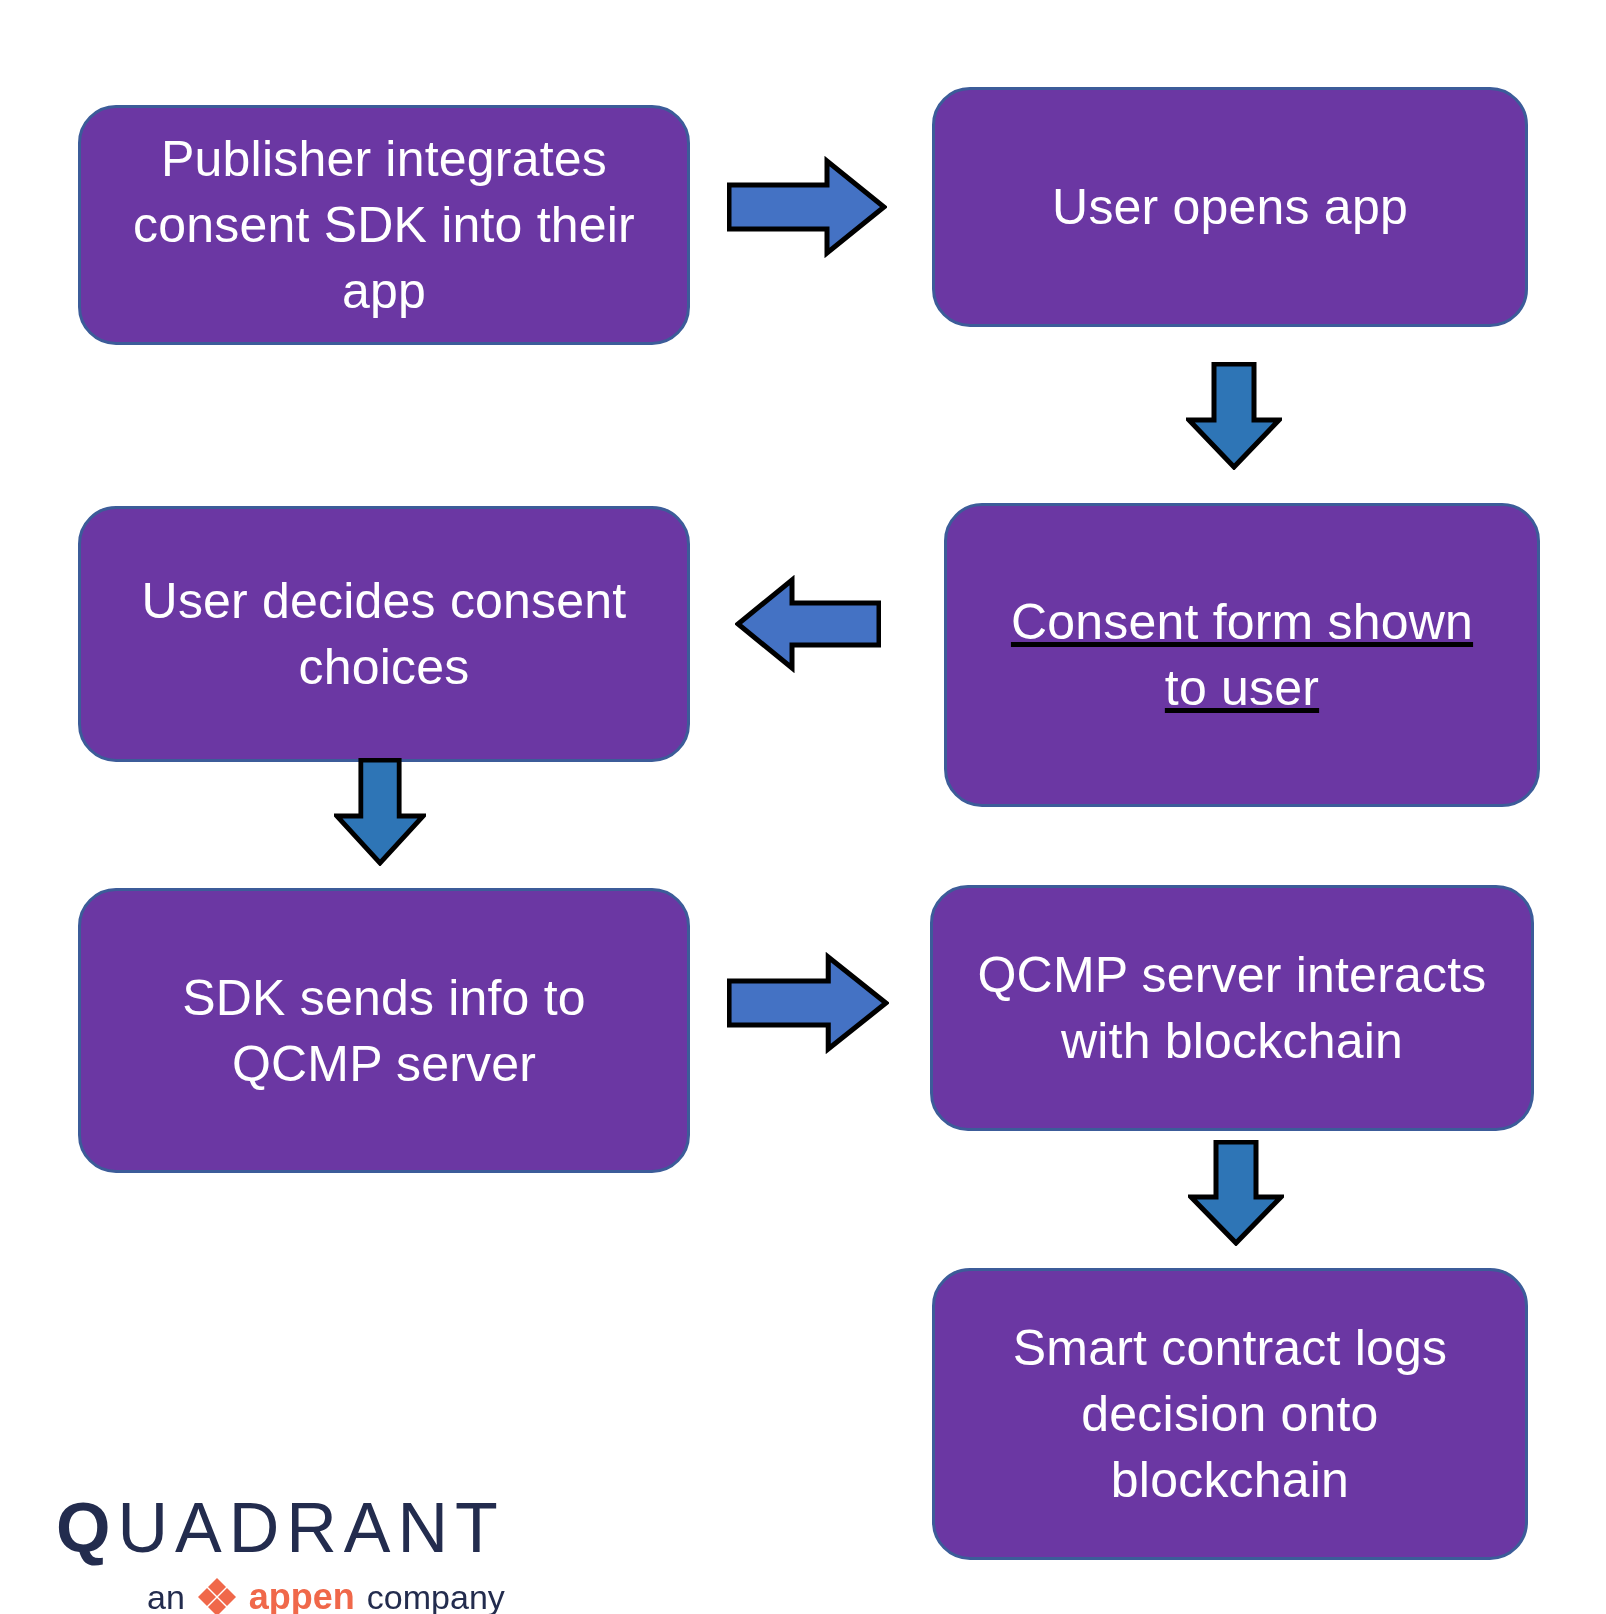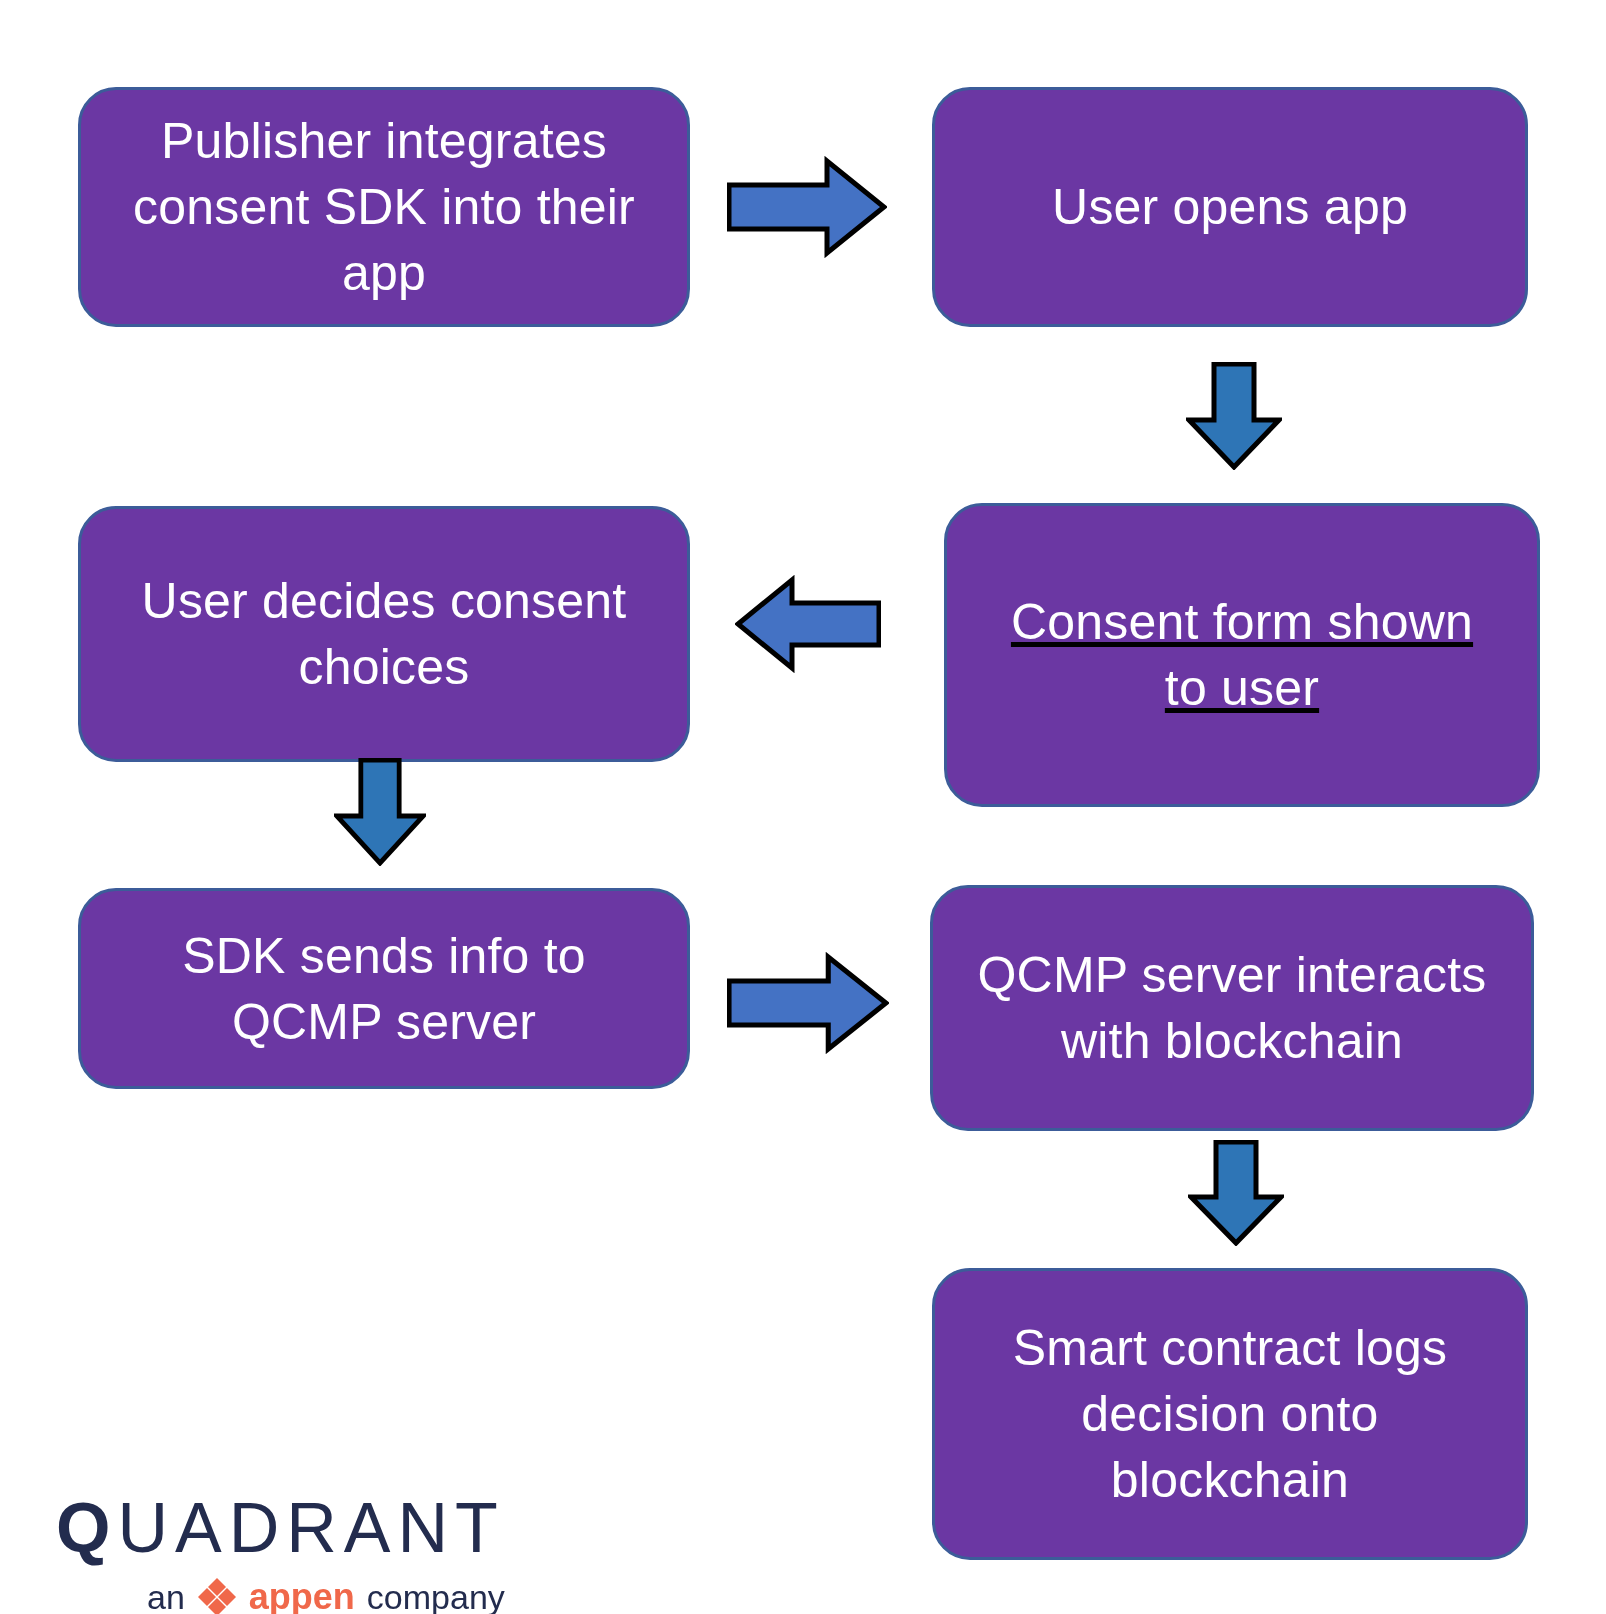--- a/index.html
+++ b/index.html
@@ -30,25 +30,25 @@
     font-size: 50px;
     line-height: 66px;
     text-align: center;
     white-space: pre-line;
     letter-spacing: 0.2px;
   }
   .arrow { position: absolute; }
   .arrow svg { display: block; width: 100%; height: 100%; }
 
   
-  .box-1 { left: 78px;  top: 87px;   width: 612px; height: 240px; }
+  .box-1 { left: 78px;  top: 105px;   width: 612px; height: 240px; }
   .box-2 { left: 932px; top: 87px;   width: 596px; height: 240px; }
   .box-3 { left: 944px; top: 503px;  width: 596px; height: 304px; text-decoration: underline; }
   .box-4 { left: 78px;  top: 506px;  width: 612px; height: 256px; }
-  .box-5 { left: 78px;  top: 888px;  width: 612px; height: 201px; }
+  .box-5 { left: 78px;  top: 888px;  width: 612px; height: 285px; }
   .box-6 { left: 930px; top: 885px;  width: 604px; height: 246px; }
   .box-7 { left: 932px; top: 1268px; width: 596px; height: 292px; }
 
   
   .arrow-1 { left: 727px;  top: 156px;  width: 160px; height: 102px; }
   .arrow-2 { left: 1186px; top: 362px;  width: 96px;  height: 108px; }
   .arrow-3 { left: 735px;  top: 575px;  width: 146px; height: 98px;  }
   .arrow-4 { left: 334px;  top: 758px;  width: 92px;  height: 108px; }
   .arrow-5 { left: 727px;  top: 952px;  width: 162px; height: 102px; }
   .arrow-6 { left: 1188px; top: 1140px; width: 96px;  height: 106px; }

